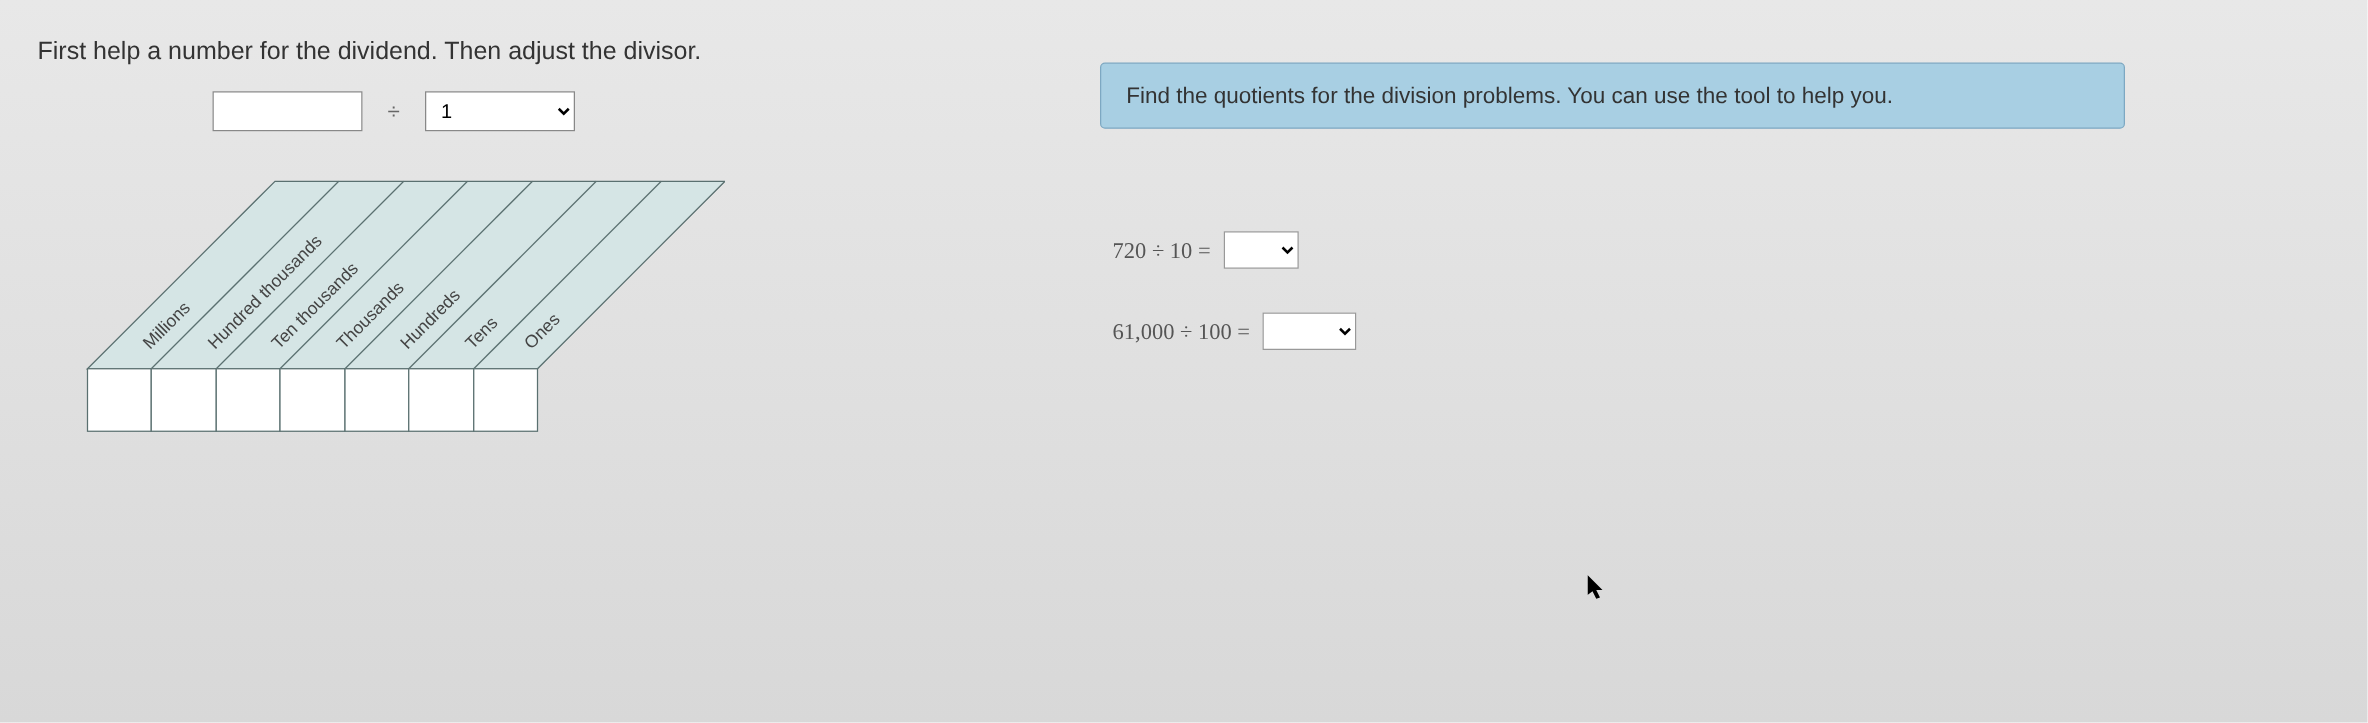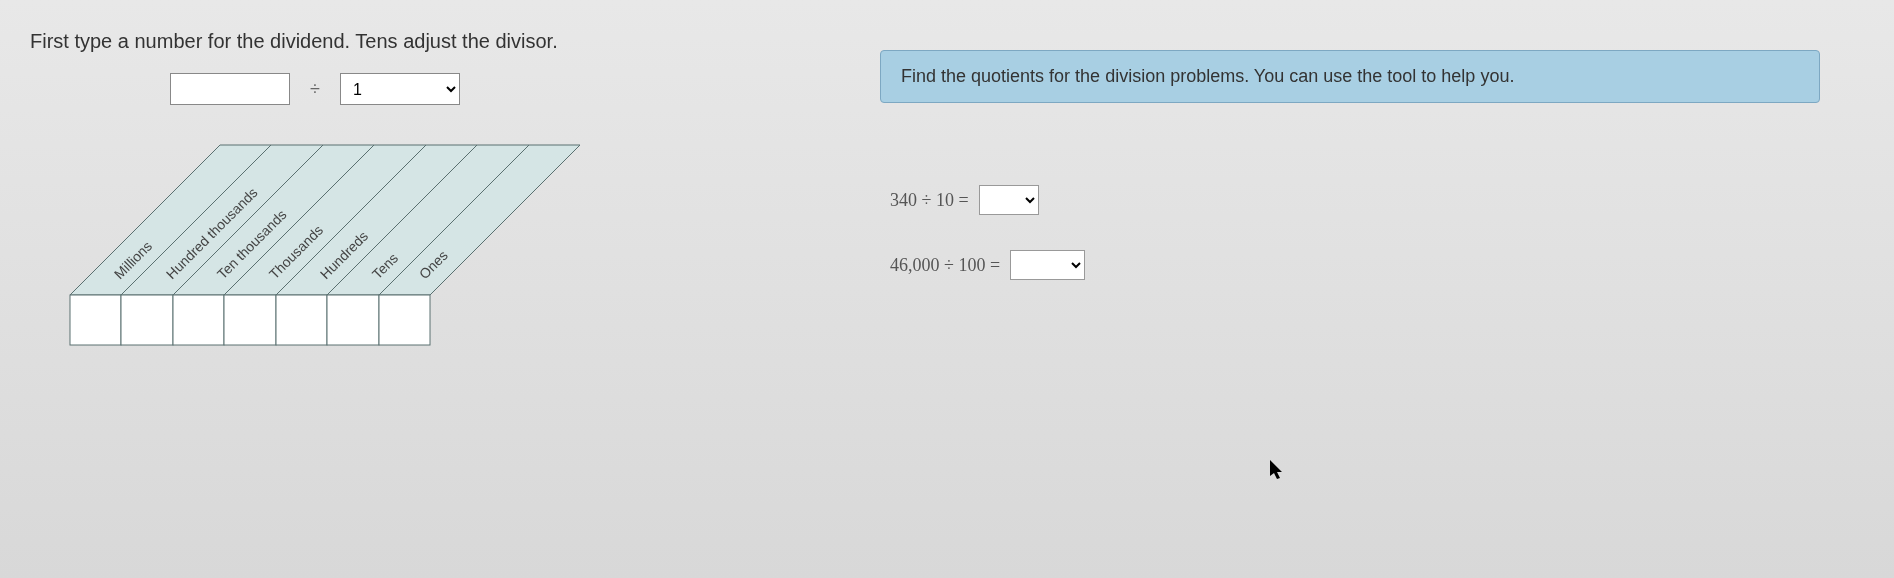--- a/index.html
+++ b/index.html
@@ -52,21 +52,21 @@
       margin-left: 30px;
       margin-top: 10px;
     }
     .place-value-svg {
       display: block;
     }
     .hint-box {
       position: absolute;
       top: 50px;
       left: 880px;
-      width: 940px;
+      width: 820px;
       background: #a8cfe3;
       border: 1px solid #7da8c2;
       border-radius: 4px;
       padding: 15px 20px;
       font-size: 18px;
       color: #333;
     }
     .problems-container {
       position: absolute;
       top: 185px;
@@ -97,21 +97,21 @@
       position: absolute;
       top: 460px;
       left: 1270px;
       font-size: 20px;
       color: #000;
     }
   </style>
 </head>
 <body>
 
-<div class="instruction-text">First type a number for the dividend. Tens adjust the divisor.</div>
+<div class="instruction-text">First help a number for the dividend. Then adjust the divisor.</div>
 
 <div class="input-row">
   <input type="text" class="dividend-input" value="" style="">
   <span class="division-sign">÷</span>
   <select class="divisor-select">
     <option>1</option>
   </select>
 </div>
 
 <div class="place-value-container">
@@ -142,27 +142,27 @@
     <text x="318" y="145" font-size="14" fill="#444" transform="rotate(-45 318 145)">Tens</text>
     <text x="365" y="145" font-size="14" fill="#444" transform="rotate(-45 365 145)">Ones</text>
   </svg>
 </div>
 
 <div class="hint-box">Find the quotients for the division problems. You can use the tool to help you.</div>
 
 <div class="problems-container">
   <div class="problem-row">
     <span class="problem-text">
-      <span>340</span> ÷ <span>10</span> <span>=</span>
+      <span>720</span> ÷ <span>10</span> <span>=</span>
     </span>
     <select class="answer-select"></select>
   </div>
   <div class="problem-row">
     <span class="problem-text">
-      <span>46,000</span> ÷ <span>100</span> <span>=</span>
+      <span>61,000</span> ÷ <span>100</span> <span>=</span>
     </span>
     <select class="answer-select wider"></select>
   </div>
 </div>
 
 <div class="cursor-icon">
   <svg width="16" height="20" viewBox="0 0 16 20">
     <path d="M 0 0 L 0 16 L 4 13 L 7 19 L 10 18 L 7 12 L 12 12 Z" fill="#000"></path>
   </svg>
 </div>

